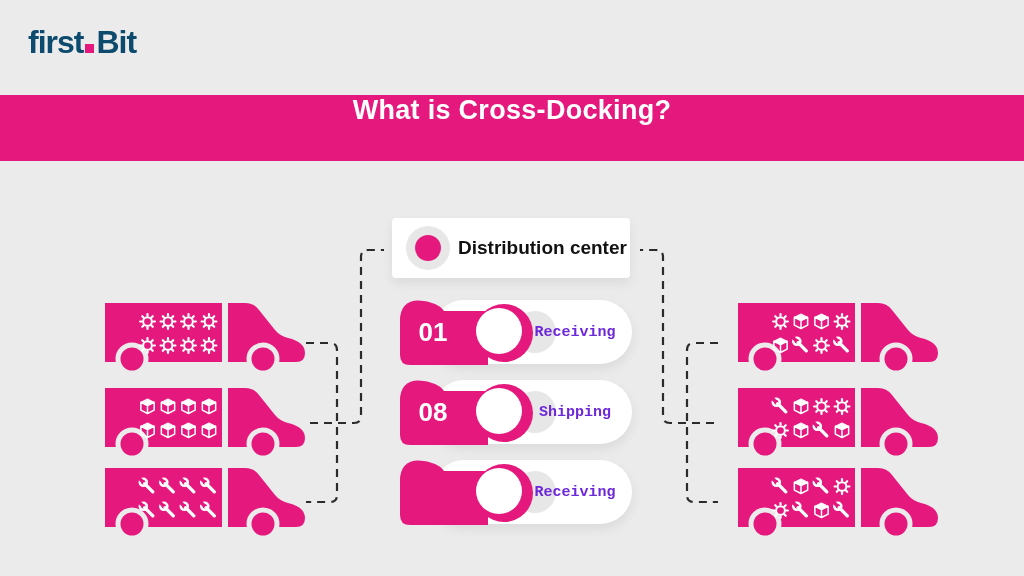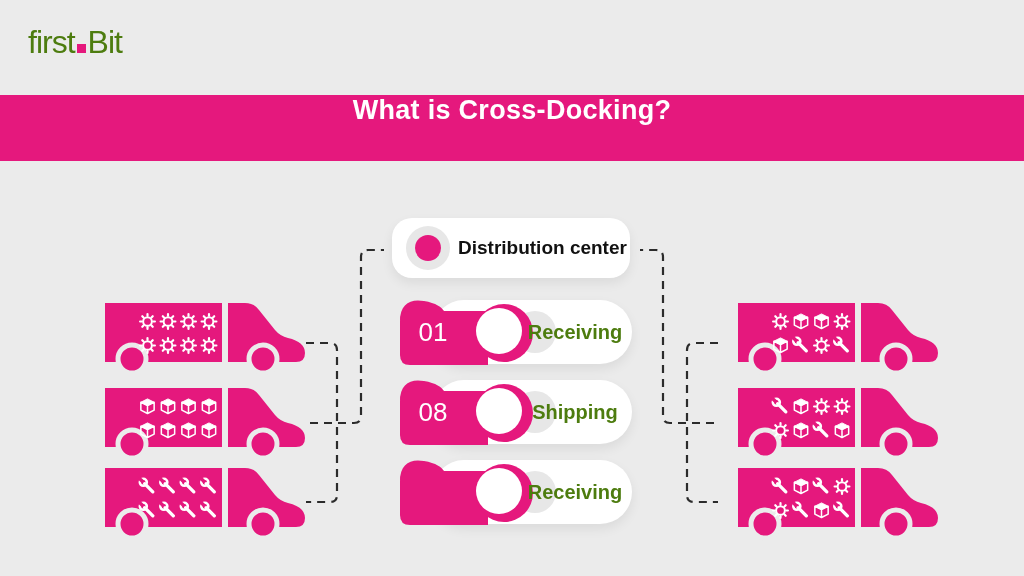--- a/index.html
+++ b/index.html
@@ -2,48 +2,48 @@
 <html><head>
 <meta charset="utf-8">
 <style>
   html,body{margin:0;padding:0;}
   body{
     width:1024px;height:576px;position:relative;overflow:hidden;
     background:#ebebeb;
     font-family:"Liberation Sans","DejaVu Sans",sans-serif;
   }
   
-  .logo{position:absolute;left:28px;top:24px;font-size:32px;font-weight:400;
-        letter-spacing:-1px;color:#4d7c0f;display:flex;align-items:baseline;}
+  .logo{position:absolute;left:28px;top:24px;font-size:32px;font-weight:700;
+        letter-spacing:-1px;color:#0c4a6e;display:flex;align-items:baseline;}
   .logo .dot{display:inline-block;width:9px;height:9px;background:#e5187d;margin:0 2px;}
   
   .banner{position:absolute;left:0;top:95px;width:1024px;height:66px;background:#e5187d;
           display:flex;align-items:flex-start;justify-content:center;}
   .banner h1{margin:0;color:#fff;font-size:27px;font-weight:800;letter-spacing:.3px;}
   
   .connectors{position:absolute;left:0;top:0;width:1024px;height:576px;pointer-events:none;}
   
   .truck{position:absolute;width:200px;height:84px;}
   
   .dist-pill{position:absolute;left:392px;top:218px;width:238px;height:60px;background:#fff;
-             border-radius:20px;box-shadow:0 5px 12px rgba(0,0,0,.07);}
+             border-radius:4px;box-shadow:0 5px 12px rgba(0,0,0,.07);}
   .dist-pill .gray-c{position:absolute;left:14px;top:8px;width:44px;height:44px;border-radius:50%;background:#e7e7e7;}
   .dist-pill .pink-c{position:absolute;left:23px;top:17px;width:26px;height:26px;border-radius:50%;background:#e5187d;}
   .dist-pill .lbl{position:absolute;left:66px;top:0;bottom:0;display:flex;align-items:center;
                   font-size:19px;font-weight:700;color:#111;}
   .step-pill{position:absolute;left:392px;width:240px;height:70px;}
   .step-pill .white-pill{position:absolute;left:40px;right:0;top:3px;bottom:3px;background:#fff;
                          border-radius:32px;box-shadow:0 5px 12px rgba(0,0,0,.07);}
   .step-pill .gray-c{position:absolute;left:122px;top:14px;width:42px;height:42px;border-radius:50%;background:#e7e7e7;}
   .step-pill svg.blob{position:absolute;left:0;top:0;}
   .step-pill .white-c{position:absolute;left:84px;top:11px;width:46px;height:46px;border-radius:50%;background:#fff;}
   .step-pill .num{position:absolute;left:10px;top:0;bottom:0;width:62px;display:flex;align-items:center;
-                  justify-content:center;color:#fff;font-size:26px;font-weight:400;}
+                  justify-content:center;color:#fff;font-size:26px;font-weight:700;}
   .step-pill .lbl{position:absolute;left:134px;right:8px;top:0;bottom:0;display:flex;align-items:center;
-                  justify-content:center;font-size:20px;font-weight:700;color:#4d7c0f;}
+                  justify-content:center;font-size:15px;font-weight:700;color:#6d28d9;font-family:Liberation Mono, monospace;}
 </style>
 </head>
 <body>
 
 <svg width="0" height="0" style="position:absolute">
   <defs>
     <symbol id="i-gear" viewBox="0 0 20 20">
       <circle cx="10" cy="10" r="4.6" fill="none" stroke="#fff" stroke-width="2.1"></circle>
       <g stroke="#fff" stroke-width="2.3" stroke-linecap="round">
         <line x1="16" y1="10" x2="17.8" y2="10"></line>

